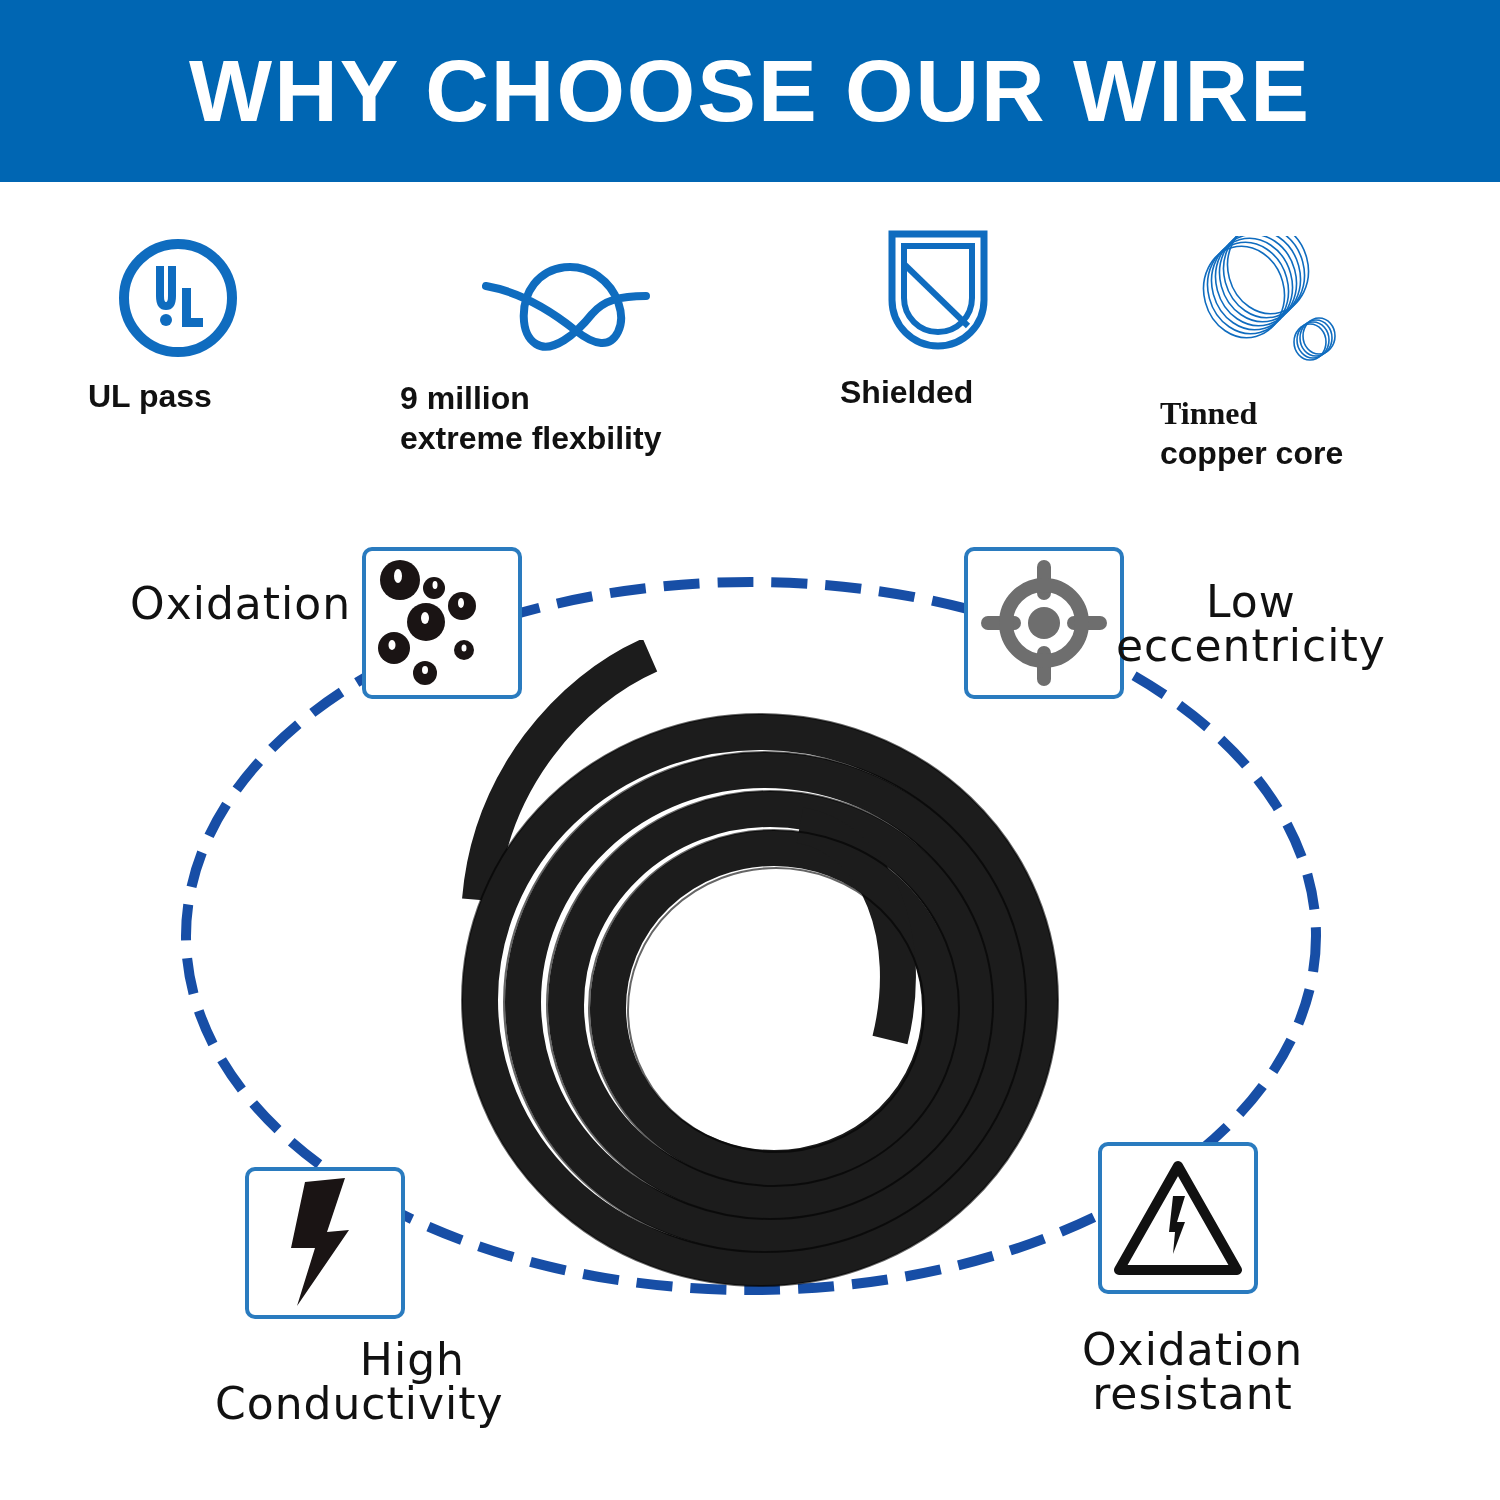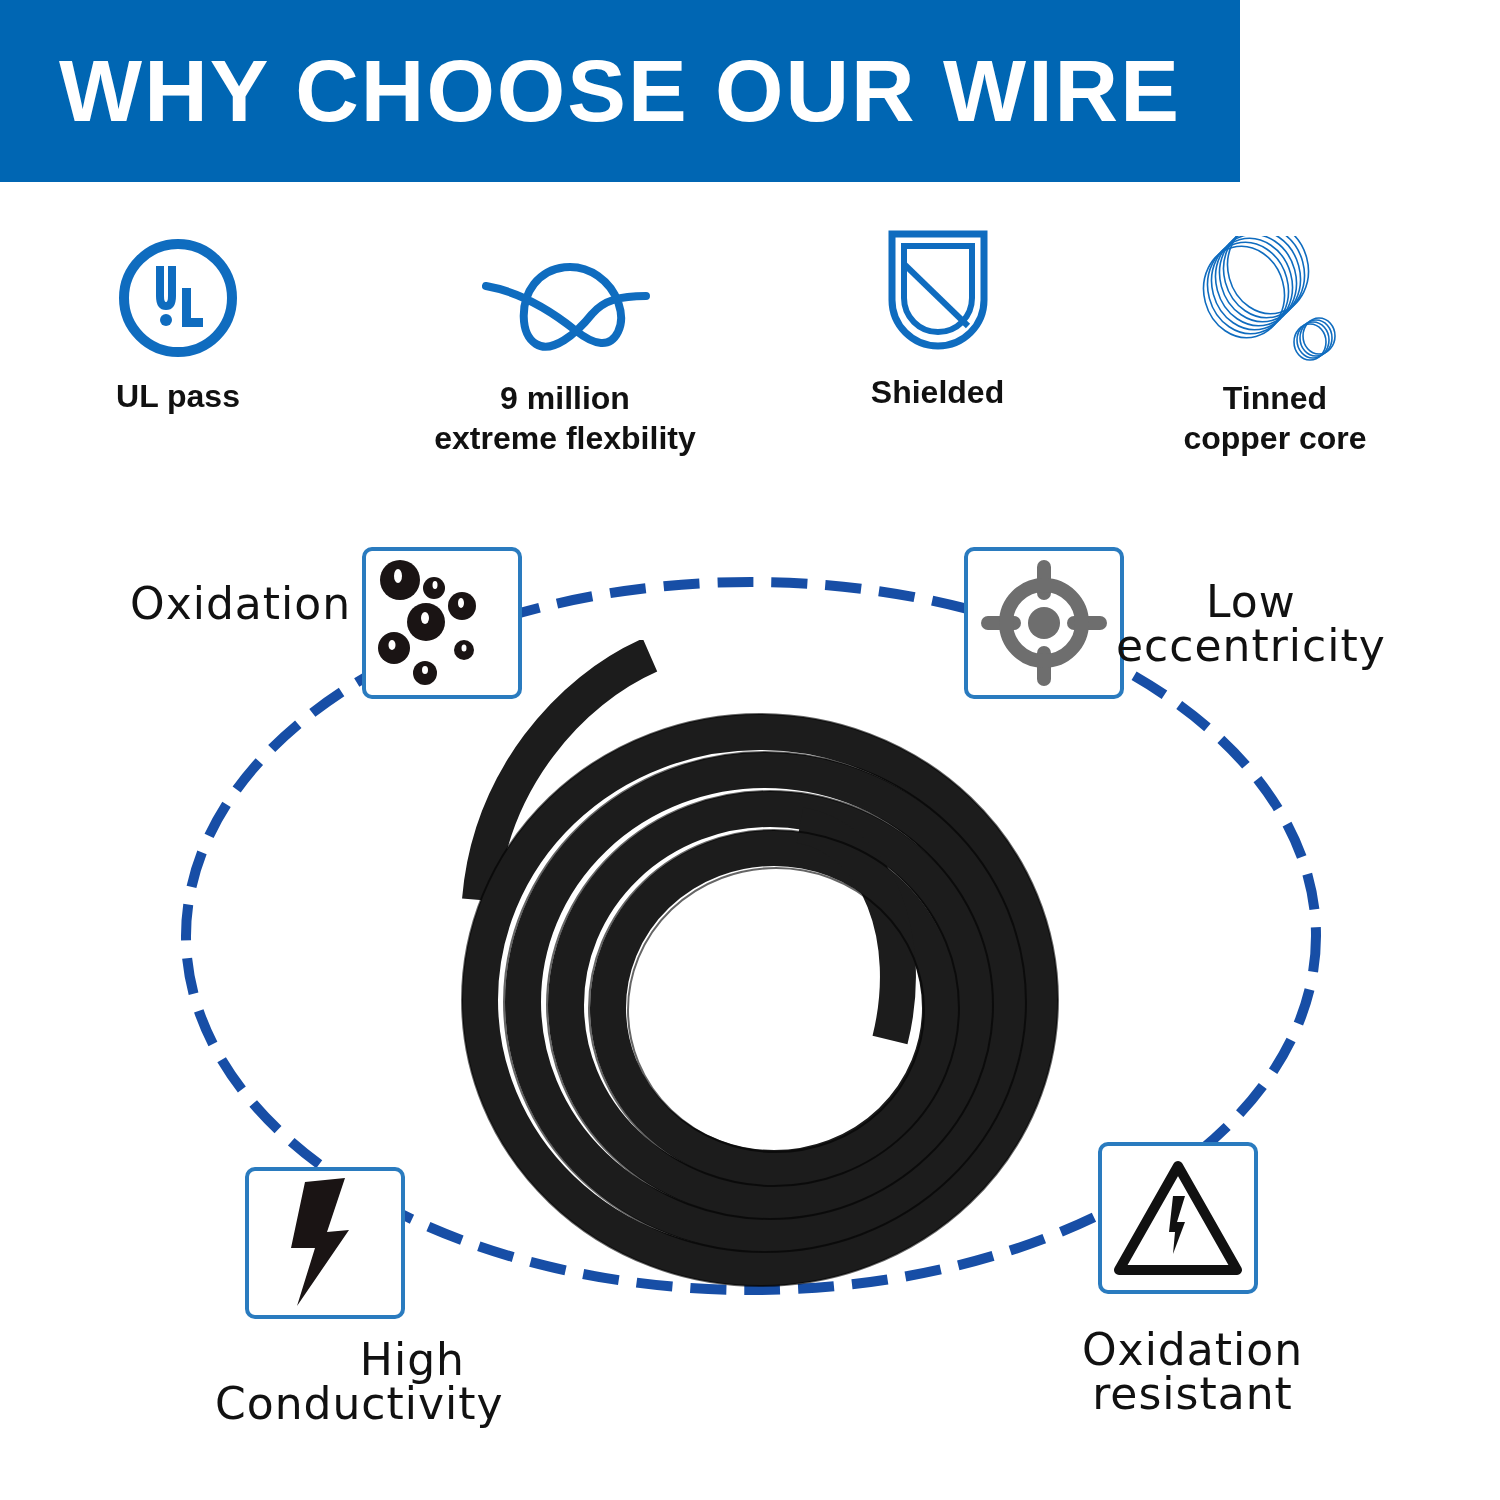--- a/index.html
+++ b/index.html
@@ -1,19 +1,19 @@
 <!DOCTYPE html>
 <html><head>
 <meta charset="utf-8">
 <style>
   html,body{margin:0;padding:0;background:#fff;}
   body{width:1500px;height:1500px;position:relative;overflow:hidden;font-family:"Liberation Sans",sans-serif;}
-  .banner{position:absolute;left:0;top:0;width:1240px;height:182px;background:#0066b3;display:flex;align-items:center;justify-content:center;}
+  .banner{position:absolute;left:0;top:0;width:1500px;height:182px;background:#0066b3;display:flex;align-items:center;justify-content:center;}
   .banner h1{margin:0;color:#fff;font-family:"Liberation Sans",sans-serif;font-weight:bold;font-size:88px;letter-spacing:2px;transform:scaleX(1.0);}
-  .feature{position:absolute;text-align:center;}
+  .feature{position:absolute;}
   .feature .label{font-family:"Liberation Sans",sans-serif;font-weight:bold;font-size:32px;color:#111;line-height:40px;}
   .feature svg{display:block;margin:0 auto;}
   .ellipse{position:absolute;left:0;top:0;}
   .box{position:absolute;width:160px;height:152px;border:4px solid #2a7bbf;border-radius:10px;background:#fff;box-sizing:border-box;display:flex;align-items:center;justify-content:center;}
   .side-label{position:absolute;font-family:"DejaVu Sans",sans-serif;font-size:44px;color:#111;line-height:44px;letter-spacing:1px;}
   .coil{position:absolute;left:460px;top:640px;}
 </style>
 </head>
 <body>
 
@@ -57,21 +57,21 @@
       <ellipse cx="56" cy="44" rx="40" ry="46" transform="rotate(-15 56 44)"></ellipse>
       <ellipse cx="60" cy="40" rx="40" ry="46" transform="rotate(-15 60 40)"></ellipse>
       <ellipse cx="64" cy="36" rx="40" ry="46" transform="rotate(-15 64 36)"></ellipse>
       <ellipse cx="68" cy="32" rx="40" ry="46" transform="rotate(-15 68 32)"></ellipse>
       <ellipse cx="110" cy="106" rx="16" ry="18"></ellipse>
       <ellipse cx="113" cy="104" rx="16" ry="18"></ellipse>
       <ellipse cx="116" cy="102" rx="16" ry="18"></ellipse>
       <ellipse cx="119" cy="100" rx="16" ry="18"></ellipse>
     </g>
   </svg>
-  <div class="label" style="margin-top:12px;">Tinned</div>
+  <div class="label" style="margin-top:27px;font-family:Liberation Serif, serif;">Tinned</div>
   <div class="label">copper core</div>
 </div>
 
 <svg class="ellipse" width="1500" height="1500" viewBox="0 0 1500 1500">
   <ellipse cx="751" cy="936" rx="565" ry="354" fill="none" stroke="#174ea6" stroke-width="10" stroke-dasharray="36 18"></ellipse>
 </svg>
 
 <svg class="coil" width="600" height="660" viewBox="0 0 600 660">
   <g fill="none" stroke="#1c1c1c" stroke-linecap="butt">
     <path d="M190 15 C110 50 30 140 20 260" stroke-width="36"></path>

